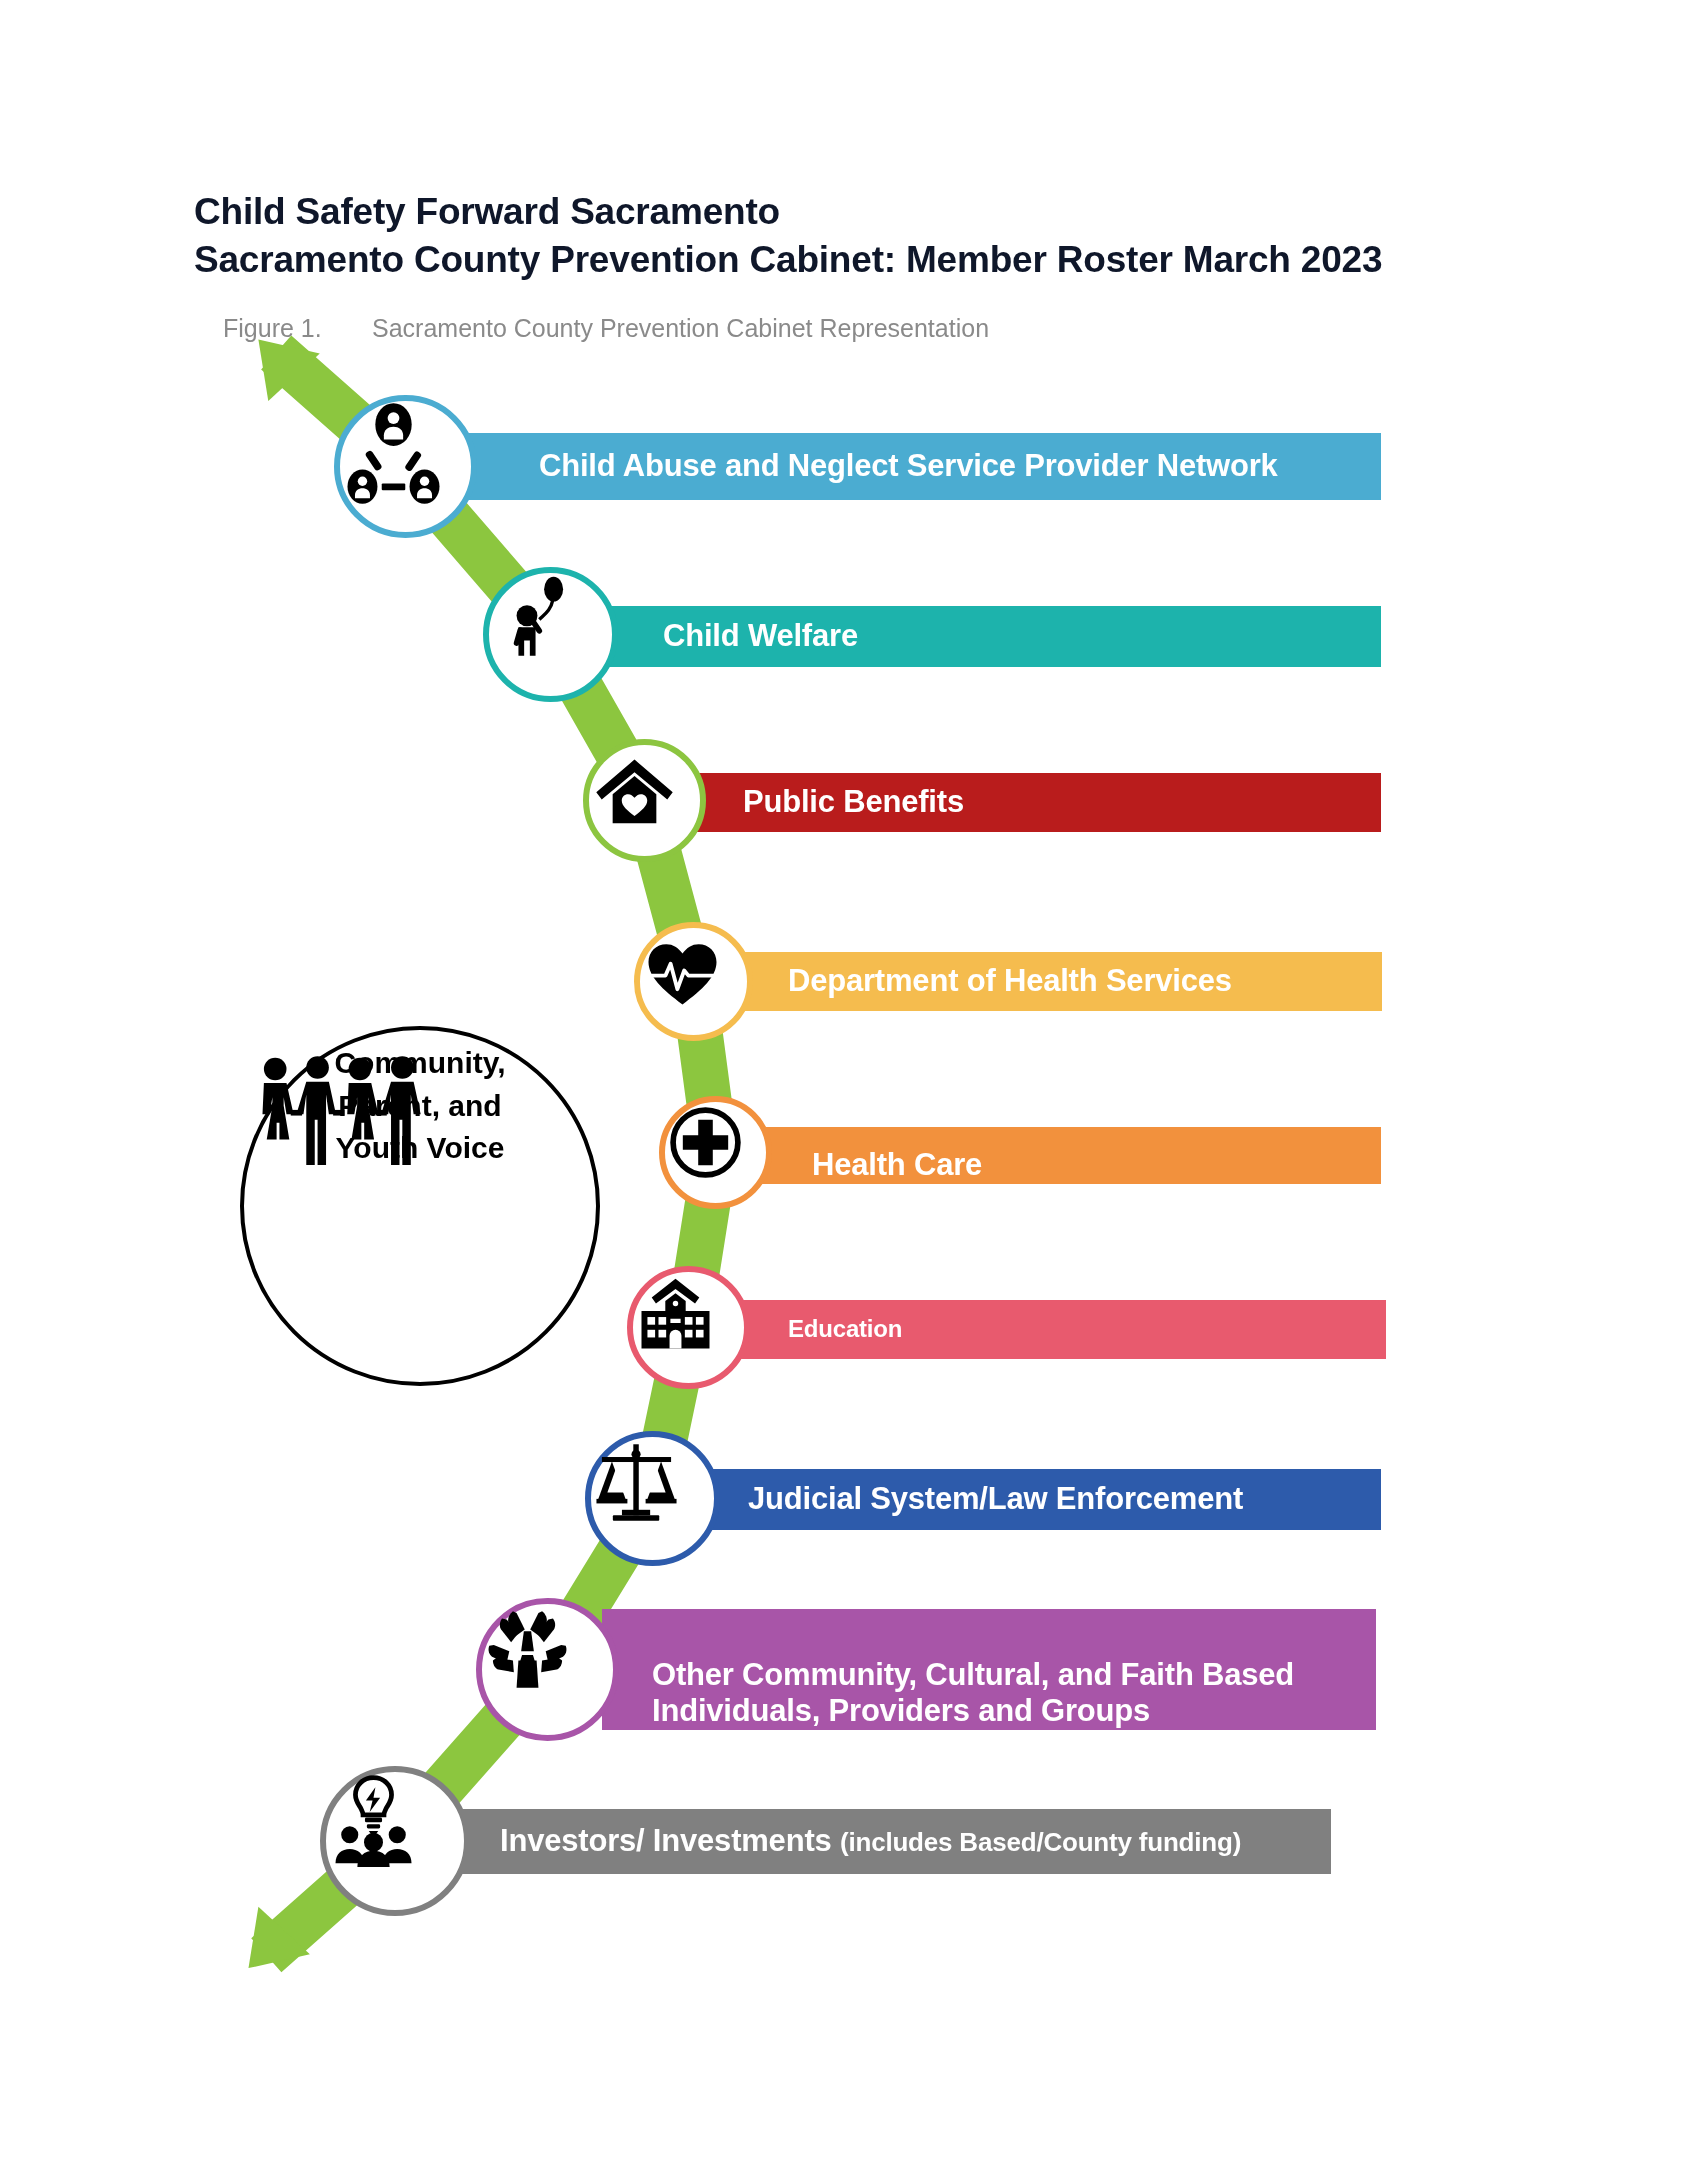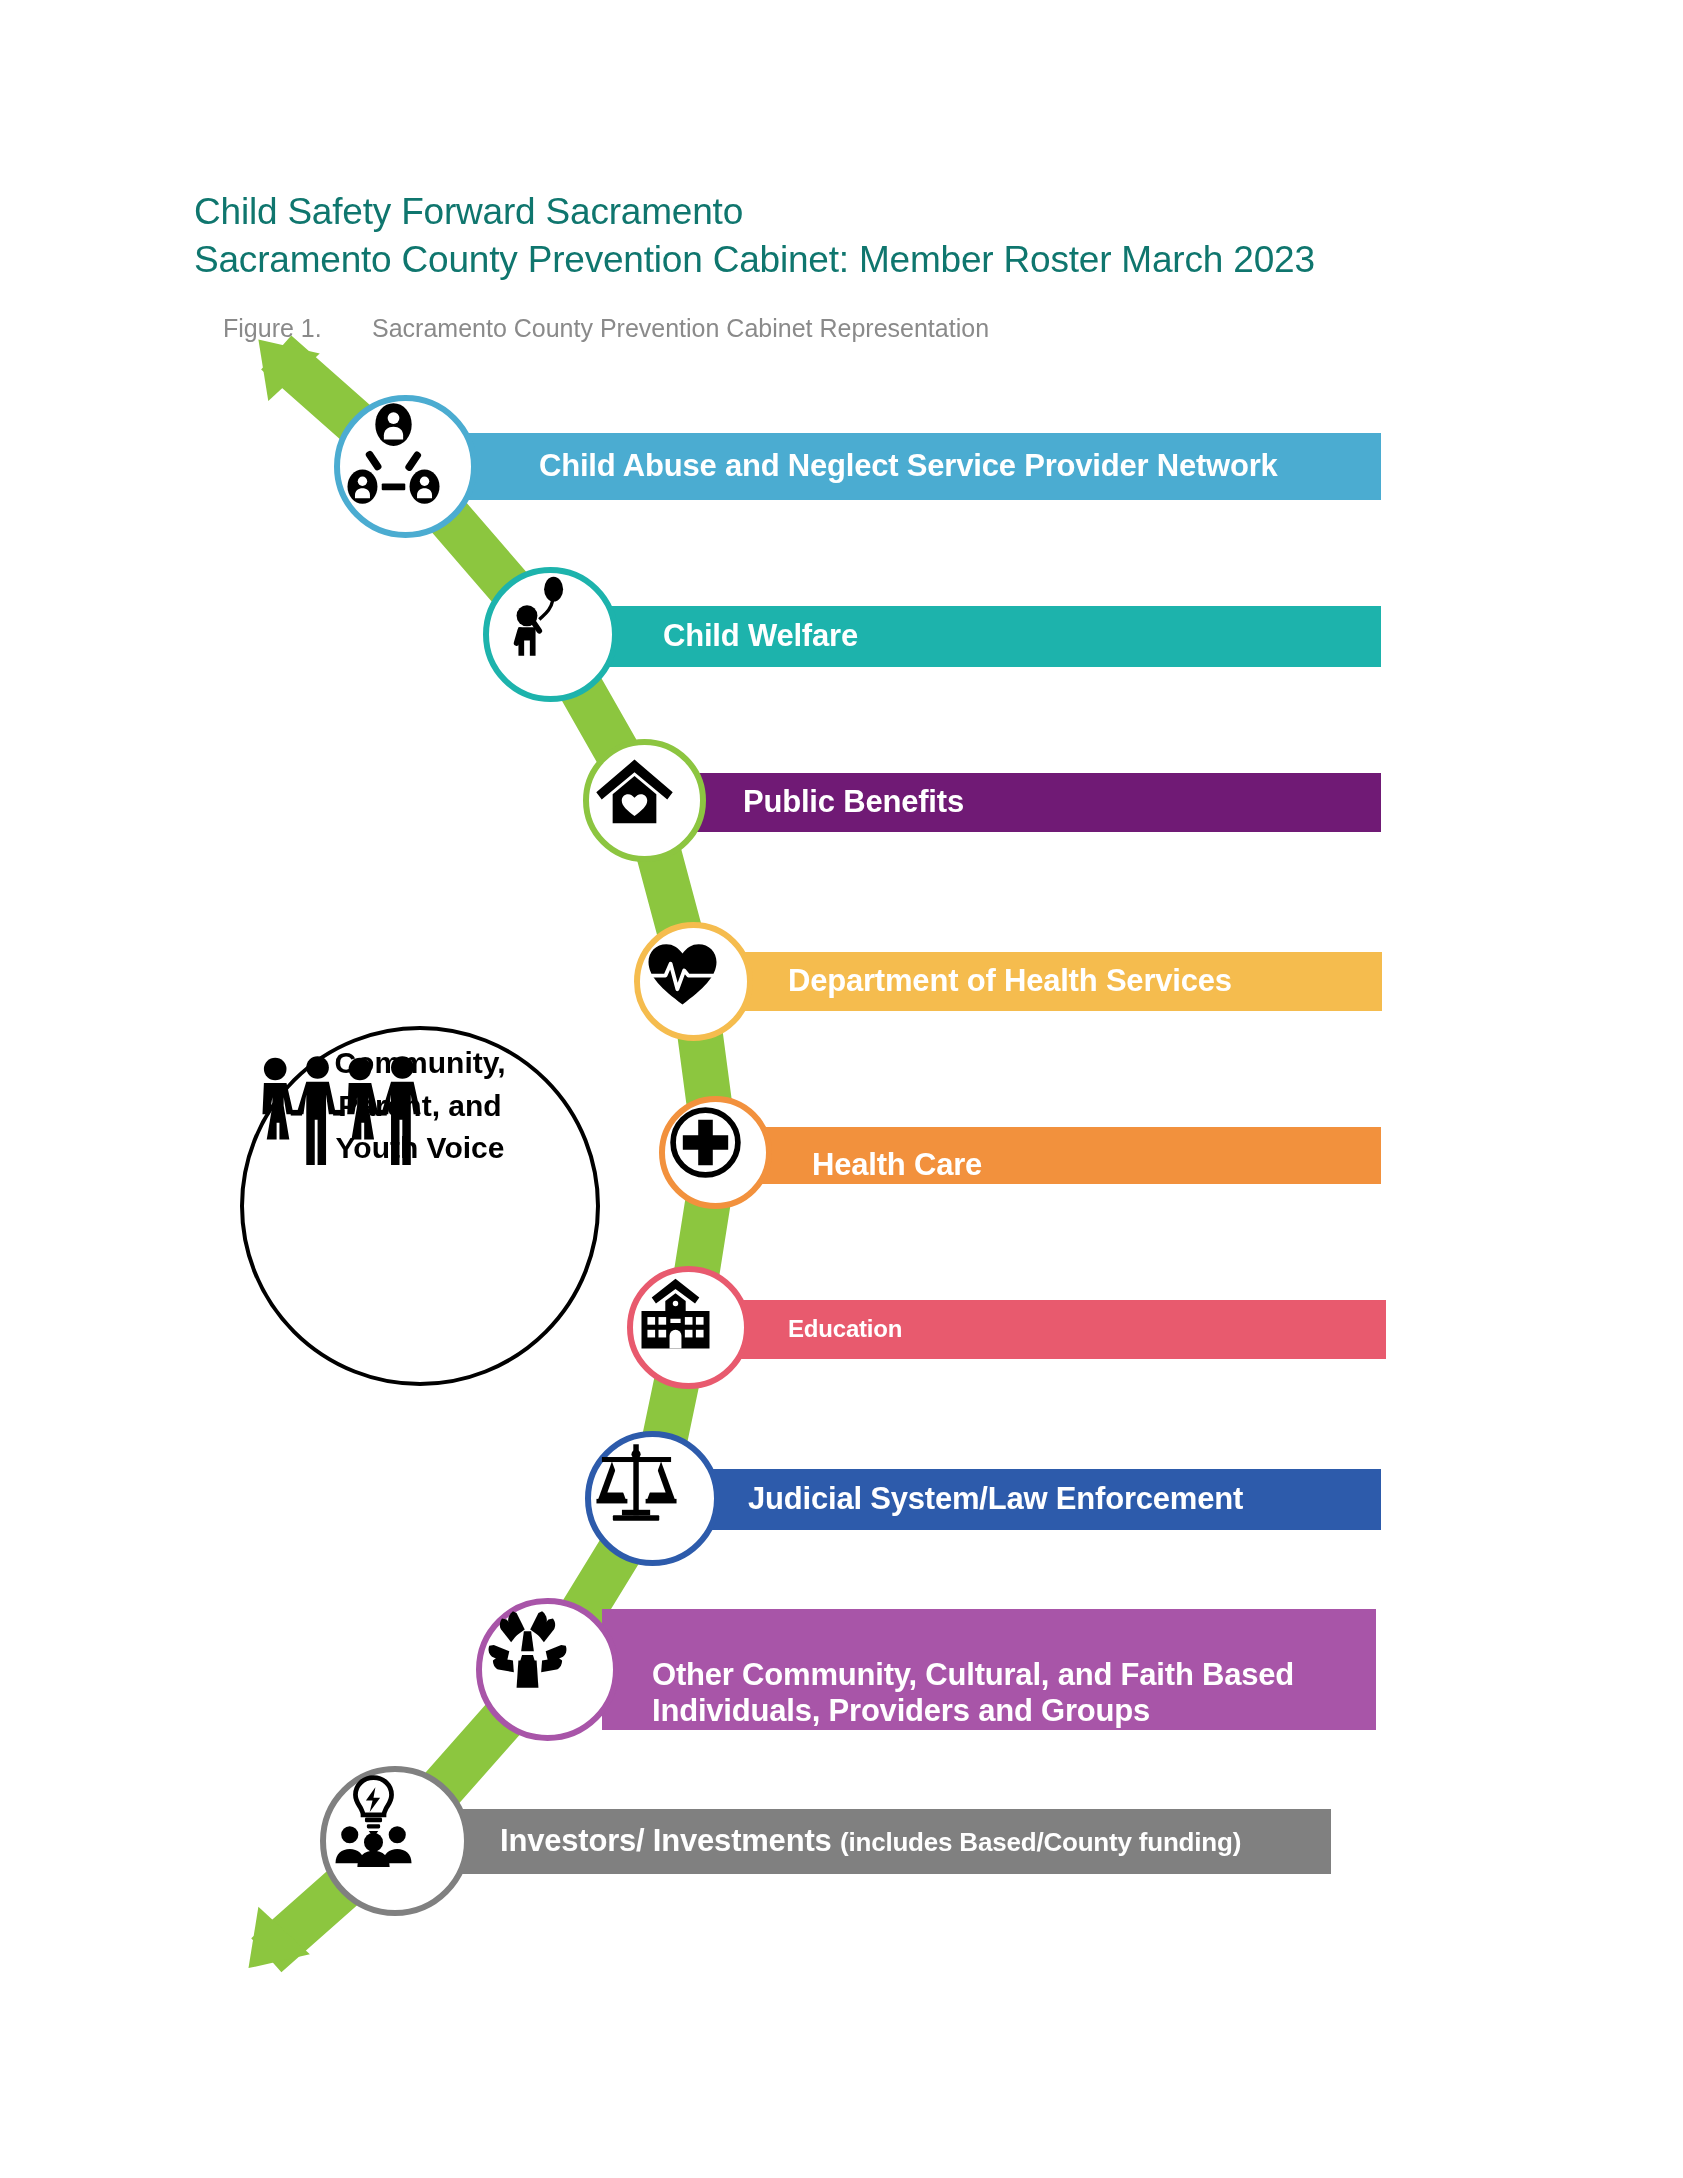--- a/index.html
+++ b/index.html
@@ -6,22 +6,22 @@
   body{
     width:1683px;height:2178px;background:#ffffff;
     font-family:"Liberation Sans", sans-serif;
     position:relative;overflow:hidden;
   }
   .page{position:absolute;inset:0;}
 
   
   .title-block{position:absolute;left:194px;top:188px;width:1287px;}
   .title-line{
-    font-size:37px;color:#0f766e;letter-spacing:-0.2px;line-height:1.30;
-    font-weight:400;white-space:nowrap;
+    font-size:37px;color:#0f172a;letter-spacing:-0.2px;line-height:1.30;
+    font-weight:700;white-space:nowrap;
   }
   .fig-caption{
     position:absolute;left:223px;top:314px;
     font-size:25px;color:#8a8a8a;white-space:nowrap;font-weight:400;
   }
   .fig-caption .fig-num{display:inline-block;width:149px;}
 
   
   .diagram{position:absolute;left:0;top:0;width:1683px;height:2178px;}
   .diagram svg{position:absolute;left:0;top:0;}
@@ -113,21 +113,21 @@
             <circle cx="40" cy="45" r="11"></circle>
             <path d="M31 57h18v30h-6V71h-6v16h-6z"></path>
             <rect x="28" y="57" width="6" height="20" rx="3" transform="rotate(16 31 67)"></rect>
             <rect x="46" y="45" width="6" height="20" rx="3" transform="rotate(-34 49 55)"></rect>
           </g>
         </svg>
       </div>
     </div>
 
     <div class="row">
-      <div class="bar" id="bar2" style="left: 693px; top: 773px; width: 688px; height: 59px; background: #701a75; padding-left: 50px;">
+      <div class="bar" id="bar2" style="left: 693px; top: 773px; width: 688px; height: 59px; background: #b91c1c; padding-left: 50px;">
         <span class="bar-label" style="font-size: 31px;">Public Benefits</span>
       </div>
       <div class="node" id="node2" style="left: 583px; top: 739px; width: 123px; height: 123px; border: 6px solid rgb(140, 197, 64);">
         <svg viewBox="0 0 100 100" width="91" height="91">
           <g fill="#000">
             <path d="M50 16 L92 52 L86 60 L50 30 L14 60 L8 52 Z"></path>
             <path d="M26 54 L50 34 L74 54 V86 H26 Z"></path>
             <path d="M50 78c-8-6-14-11-14-17 0-4 3-7 7-7 3 0 5 1.6 7 4 2-2.4 4-4 7-4 4 0 7 3 7 7 0 6-6 11-14 17z" fill="#fff"></path>
           </g>
         </svg>

